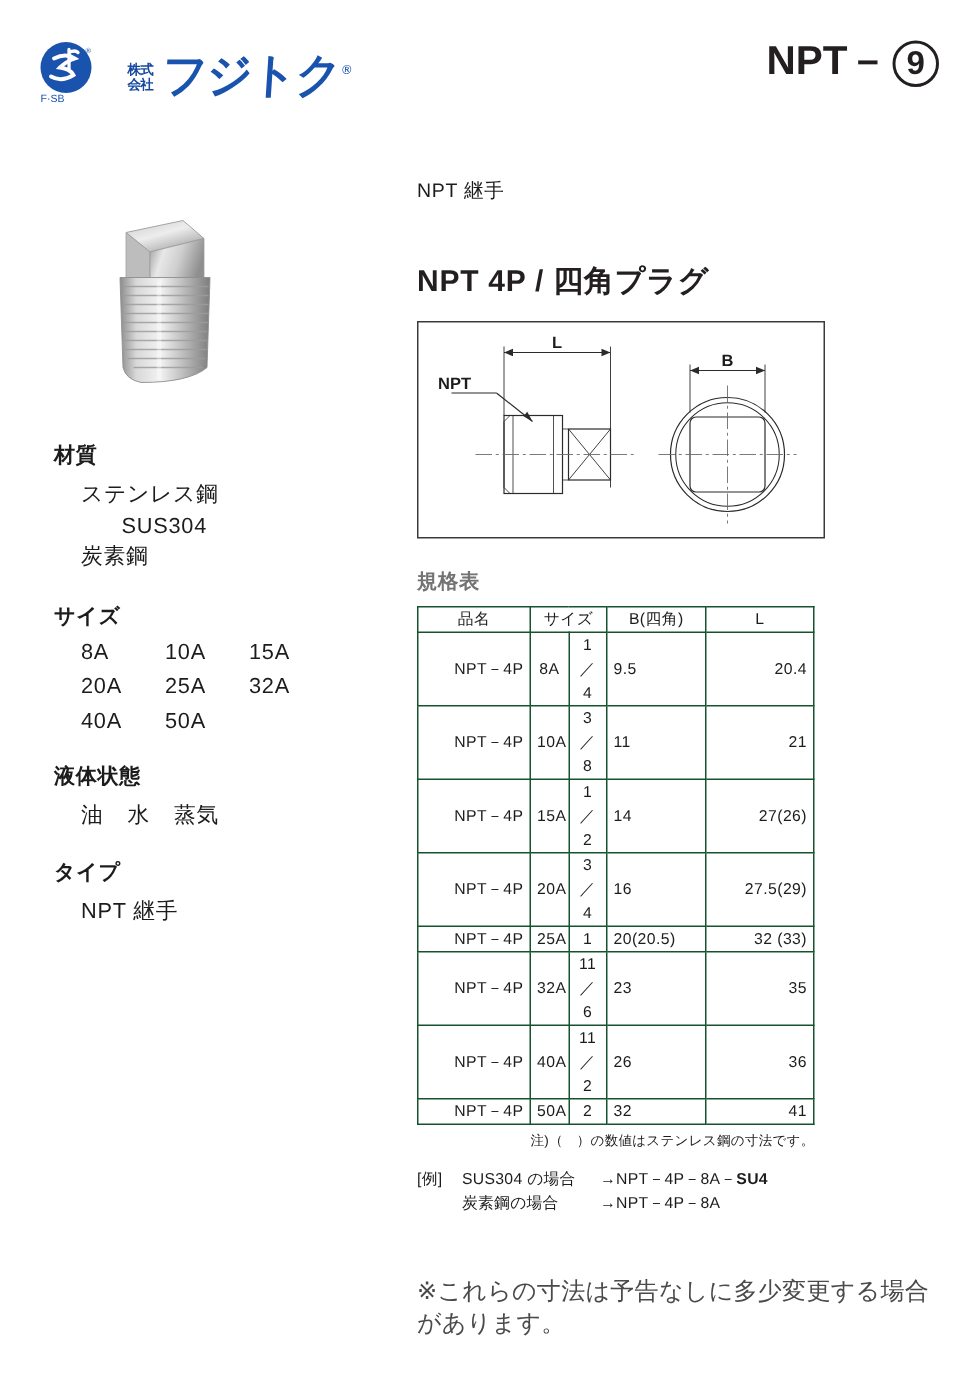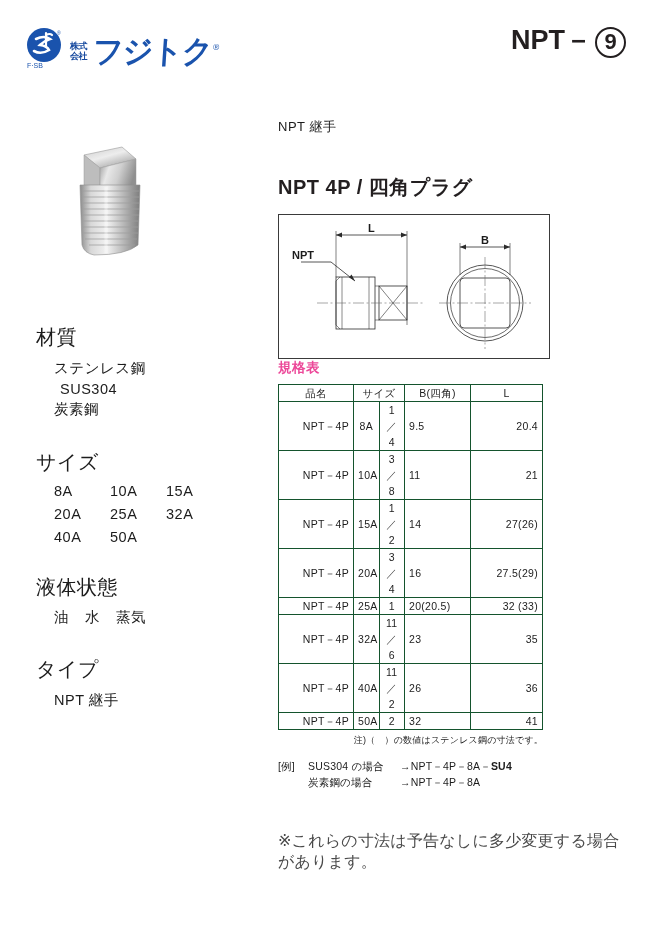--- a/index.html
+++ b/index.html
@@ -23,21 +23,21 @@
     top: 26px;
     display: flex;
     align-items: center;
   }
   .logo-mark {
     width: 46px;
     height: 46px;
     position: relative;
   }
   .logo-kabushiki {
-    margin-left: 0;
+    margin-left: 15px;
     display: flex;
     flex-direction: column;
     font-size: 9px;
     font-weight: bold;
     color: #15489e;
     line-height: 1.12;
     letter-spacing: -0.5px;
     padding-top: 4px;
   }
   .logo-wordmark {
@@ -96,34 +96,33 @@
   }
 
   .spec-list {
     position: absolute;
     left: 36px;
     top: 295px;
     width: 220px;
   }
   .spec-group { margin-bottom: 20px; }
   .spec-heading {
-    font-size: 20px;
-    font-weight: normal;
+    font-size: 14px;
+    font-weight: bold;
     color: #1c1c1c;
     margin-bottom: 7px;
     letter-spacing: 0.5px;
-    margin-top: 29px;
   }
   .spec-values {
     padding-left: 18px;
     font-size: 14.5px;
     line-height: 1.42;
     letter-spacing: 0.5px;
   }
-  .spec-values .sub { padding-left: 6px; }
+  .spec-values .sub { padding-left: 6px; margin-left: 21px; }
   .size-grid {
     padding-left: 18px;
     font-size: 14.5px;
     letter-spacing: 0.5px;
   }
   .size-row {
     display: flex;
     margin-bottom: 7px;
   }
   .size-cell {
@@ -165,21 +164,22 @@
     height: 145px;
     border: 1px solid #3a3a3a;
     position: relative;
     background: #ffffff;
     box-sizing: border-box;
   }
 
   .table-label {
     font-size: 13.5px;
     font-weight: bold;
-    color: #ec4899;
+    color: #737373;
+    margin-top: 20px;
     margin-bottom: 7px;
     letter-spacing: 0.5px;
   }
 
   table.spec-table {
     border-collapse: collapse;
     width: 265px;
     font-size: 10.5px;
     color: #1c1c1c;
     table-layout: fixed;

